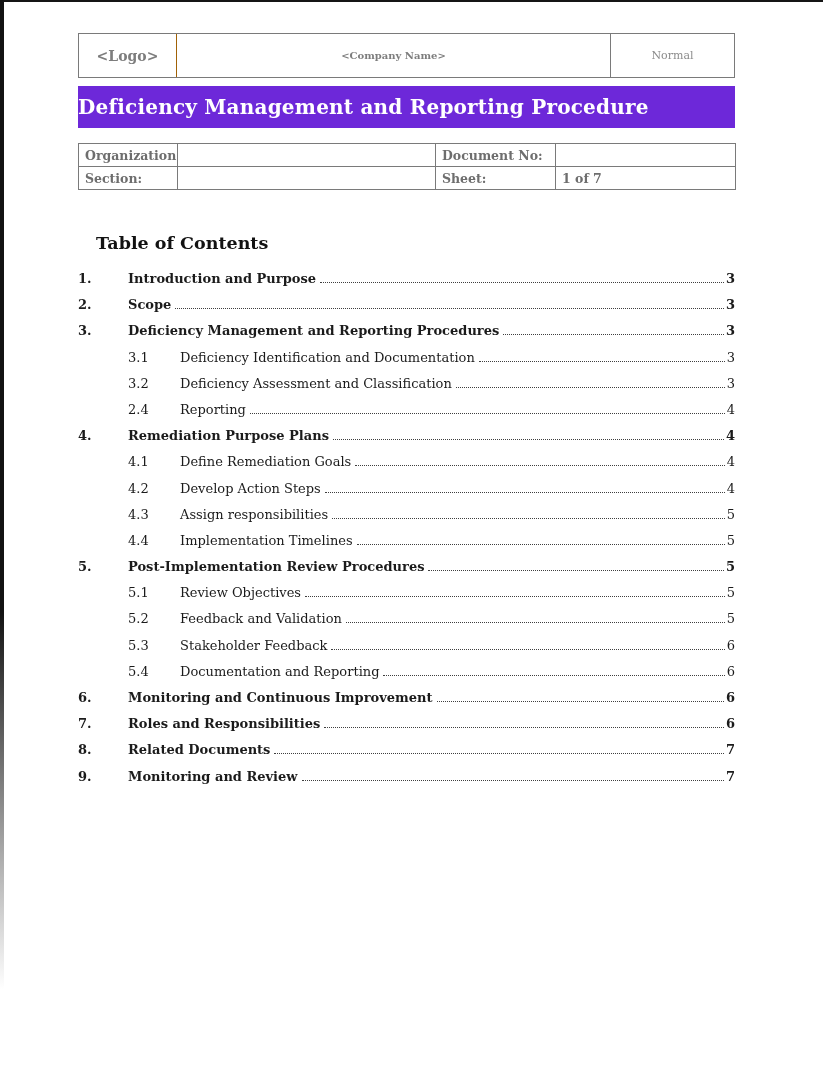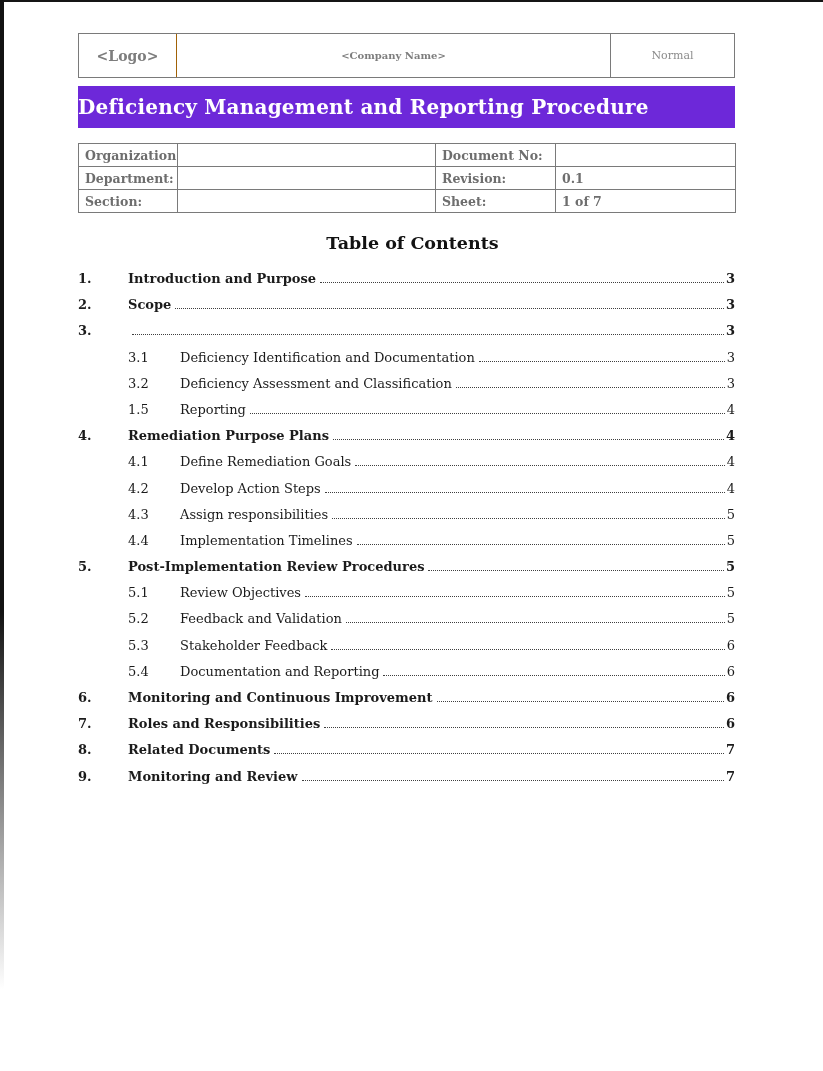--- a/index.html
+++ b/index.html
@@ -35,21 +35,21 @@
     border-collapse:collapse; color:#6e6e6e; font-size:12.5px; table-layout:fixed;
   }
   .info-table td {
     border:1px solid #7a7a7a; height:23px; padding:1px 0 1px 6px;
     font-weight:bold; vertical-align:middle; overflow:hidden; white-space:nowrap;
   }
   .col-l1 { width:99px; } .col-v1 { width:258px; } .col-l2 { width:120px; } .col-v2 { width:180px; }
 
   
   .toc-heading {
-    position:absolute; left:84px; top:233px; width:657px; text-align:center;
+    position:absolute; left:96px; top:233px; width:657px; 
     font-size:17.5px; font-weight:bold; color:#121212;
   }
   .toc { position:absolute; left:78px; top:271px; width:657px; font-size:13px; color:#1b1b1b; }
   .toc-row { display:flex; align-items:baseline; height:26.2px; }
   .toc-row.lvl1 { font-weight:bold; }
   .toc-num { flex:0 0 50px; }
   .toc-row.lvl2 { padding-left:50px; }
   .toc-row.lvl2 .toc-num { flex:0 0 52px; }
   .toc-title { white-space:nowrap; }
   .toc-leader { flex:1; height:4px; border-bottom:1.8px dotted #3f3f3f; margin:0 2px 0 4px; min-width:12px; }
@@ -80,26 +80,20 @@
 
   <table class="info-table">
     <tbody>
       <tr>
         <td class="col-l1">Organization:</td>
         <td class="col-v1"></td>
         <td class="col-l2">Document No:</td>
         <td class="col-v2"></td>
       </tr>
       <tr>
-        <td class="col-l1">Department:</td>
-        <td class="col-v1"></td>
-        <td class="col-l2">Revision:</td>
-        <td class="col-v2">0.1</td>
-      </tr>
-      <tr>
         <td class="col-l1">Section:</td>
         <td class="col-v1"></td>
         <td class="col-l2">Sheet:</td>
         <td class="col-v2">1 of 7</td>
       </tr>
     </tbody>
   </table>
 
   <div class="toc-heading">Table of Contents</div>
 
@@ -111,37 +105,38 @@
       <span class="toc-page">3</span>
     </div>
     <div class="toc-row lvl1">
       <span class="toc-num">2.</span>
       <span class="toc-title">Scope</span>
       <span class="toc-leader"></span>
       <span class="toc-page">3</span>
     </div>
     <div class="toc-row lvl1">
       <span class="toc-num">3.</span>
+      <span class="toc-title">Deficiency Management and Reporting Procedures</span>
       <span class="toc-leader"></span>
       <span class="toc-page">3</span>
     </div>
     <div class="toc-row lvl2">
       <span class="toc-num">3.1</span>
       <span class="toc-title">Deficiency Identification and Documentation</span>
       <span class="toc-leader"></span>
       <span class="toc-page">3</span>
     </div>
     <div class="toc-row lvl2">
       <span class="toc-num">3.2</span>
       <span class="toc-title">Deficiency Assessment and Classification</span>
       <span class="toc-leader"></span>
       <span class="toc-page">3</span>
     </div>
     <div class="toc-row lvl2">
-      <span class="toc-num">1.5</span>
+      <span class="toc-num">2.4</span>
       <span class="toc-title">Reporting</span>
       <span class="toc-leader"></span>
       <span class="toc-page">4</span>
     </div>
     <div class="toc-row lvl1">
       <span class="toc-num">4.</span>
       <span class="toc-title">Remediation Purpose Plans</span>
       <span class="toc-leader"></span>
       <span class="toc-page">4</span>
     </div>

